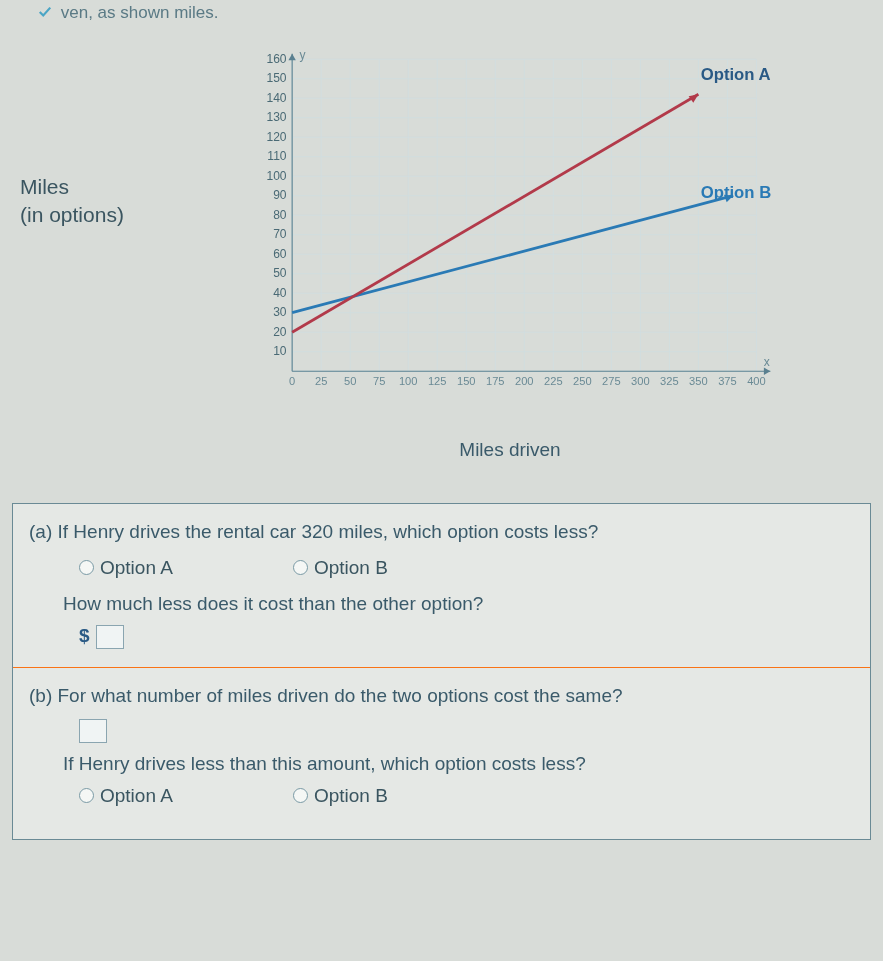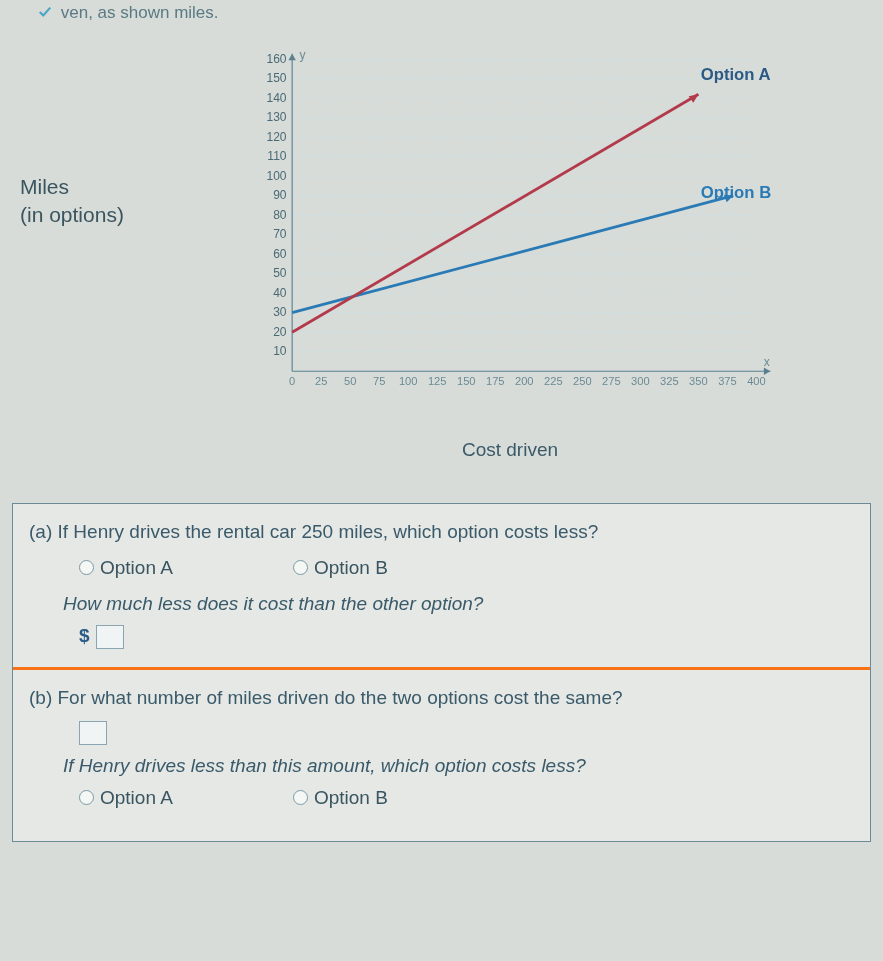--- a/index.html
+++ b/index.html
@@ -66,29 +66,29 @@
     text-align:center;
     color:#3a5a6a;
     font-size:19px;
   }
   .question-box {
     margin: 30px 12px 0 12px;
     border:1px solid #6a8a95;
     background:#e5e8e5;
   }
   .qrow { padding: 14px 16px 18px 16px; }
-  .qrow + .qrow { border-top:3px solid #f97316; }
+  .qrow + .qrow { border-top:1px solid #f97316; }
   .qtext { font-size:19px; color:#3a5a6a; line-height:1.5; }
   .options { margin: 10px 0 14px 50px; font-size:19px; display:flex; gap:120px; }
   .options label { display:flex; align-items:center; gap:6px; cursor:pointer; }
   .radio {
     width:15px;height:15px;border:1px solid #7a9aa5;border-radius:50%;
     display:inline-block; background:#f5f7f5;
   }
-  .subq { margin-left: 34px; font-size:19px; color:#3a5a6a;font-style:italic; }
+  .subq { margin-left: 34px; font-size:19px; color:#3a5a6a; }
   .dollar-wrap { margin: 10px 0 0 50px; }
   .dollar { color:#2a5a85; font-weight:bold; font-size:19px; margin-right:2px; }
   .smallbox {
     display:inline-block;
     width:28px;height:24px;
     border:1px solid #8aa5b0;
     background:#f0f4f4;
     vertical-align:middle;
     font-size:14px;
     text-align:center;
@@ -204,29 +204,29 @@
 
       <line class="series-b" x1="40" y1="287" x2="515" y2="161"></line>
       <polygon points="515,161 505,160 508,168" fill="#2a7ab5"></polygon>
 
       <line class="series-a" x1="40" y1="308" x2="477.5" y2="51.8"></line>
       <polygon points="477.5,51.8 467,54 472,61" fill="#b23a4a"></polygon>
 
       <text class="label-a" x="480" y="36">Option A</text>
       <text class="label-b" x="480" y="164">Option B</text>
     </svg>
-    <div class="xtitle">Cost driven</div>
+    <div class="xtitle">Miles driven</div>
   </div>
 </div>
 
 <div class="question-box">
   <div class="qrow">
     <div class="qtext">
       <span>(a)</span>
-      <span>If Henry drives the rental car 250 miles, which option costs less?</span>
+      <span>If Henry drives the rental car 320 miles, which option costs less?</span>
     </div>
     <div class="options">
       <label>
         <span class="radio"></span>
         <span>Option A</span>
       </label>
       <label>
         <span class="radio"></span>
         <span>Option B</span>
       </label>

